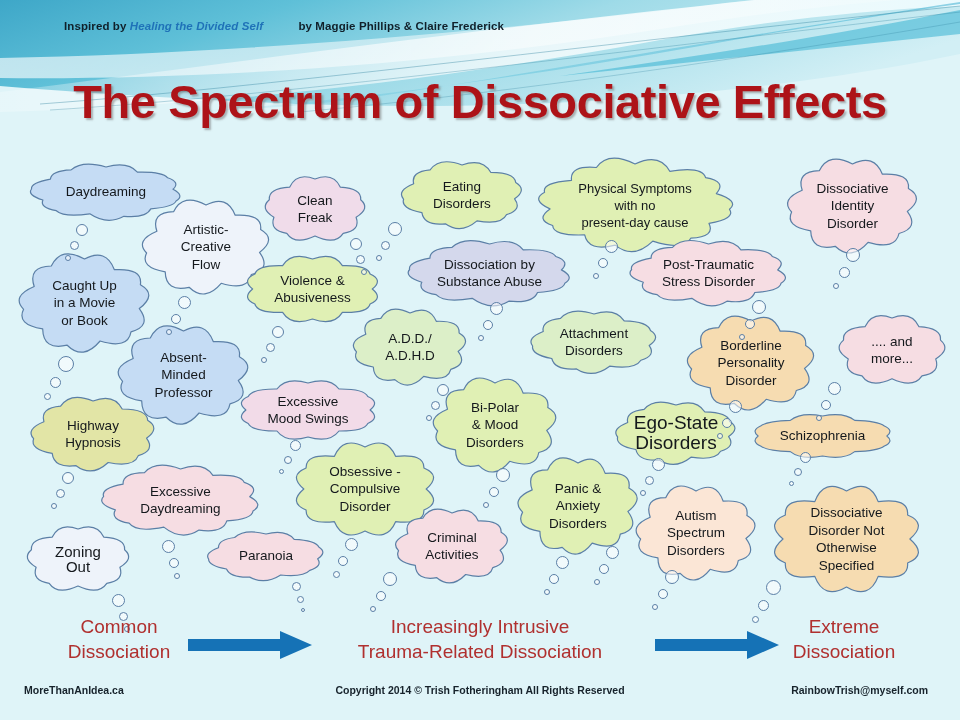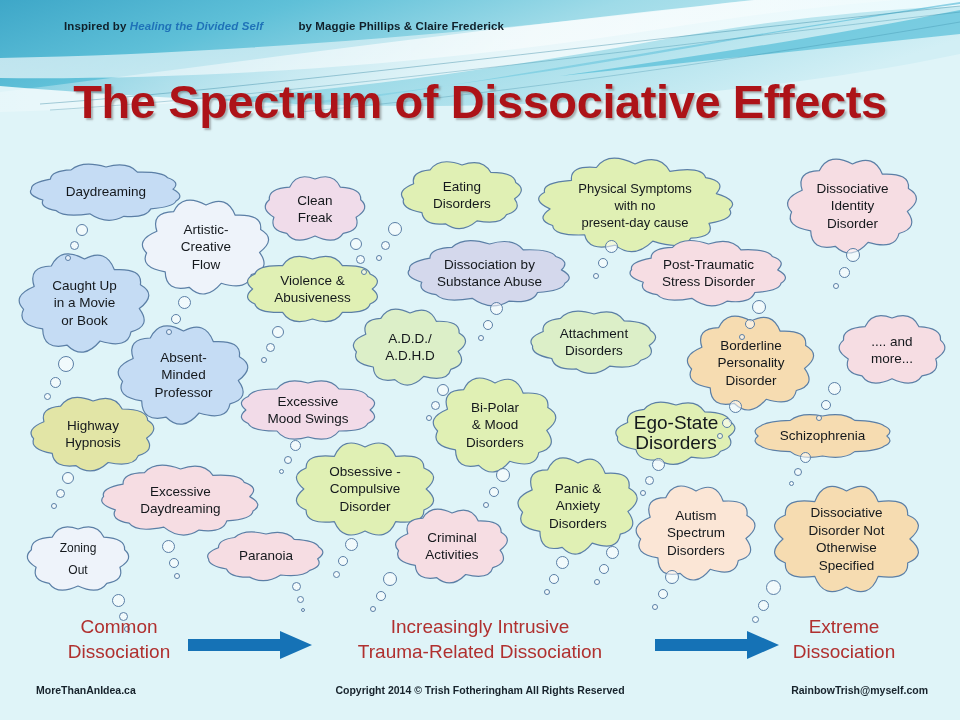--- a/index.html
+++ b/index.html
@@ -59,21 +59,21 @@
   }
   #spec-left{left:14px;top:614px;width:210px;}
   #spec-mid{left:330px;top:614px;width:300px;}
   #spec-right{left:740px;top:614px;width:208px;}
 
   .arrow{position:absolute;}
   #arrow-1{left:188px;top:630px;}
   #arrow-2{left:655px;top:630px;}
 
   .credit{position:absolute;font-size:10.5px;color:#16222b;font-weight:600;white-space:nowrap;}
-  #credit-left{left:36px;top:684px;}
+  #credit-left{left:24px;top:684px;}
   #credit-mid{left:0;top:684px;width:960px;text-align:center;font-weight:600;}
   #credit-right{right:32px;top:684px;}
 </style>
 </head>
 <body>
 
 <div id="poster">
 
   <div id="header-band">
     <svg width="960" height="112" viewBox="0 0 960 112" xmlns="http://www.w3.org/2000/svg">
@@ -163,21 +163,21 @@
         <svg width="157" height="64" viewBox="0 0 157 64">
           <path d="M78.5,1.0 Q101.1,-6.9 110.9,7.3 Q138.3,5.7 142.3,14.4 Q157.7,19.5 147.7,28.6 Q162.1,36.5 151.0,43.0 Q150.2,51.3 124.8,52.9 Q121.0,65.4 97.0,62.1 Q79.8,73.4 61.8,59.1 Q34.2,64.8 27.1,55.2 Q7.9,52.0 13.3,41.9 Q-5.4,35.6 1.6,28.3 Q-1.3,20.4 21.1,16.2 Q20.2,5.0 42.5,4.6 Q53.8,-8.1 78.5,1.0 Z" fill="#f6dde3" stroke="#5b7fa6" stroke-width="1.2" stroke-linejoin="round"></path>
         </svg>
         <div class="lbl" style="font-size: 13.5px; line-height: 17.5px;">Excessive
 Daydreaming</div>
       </div>
       <div class="cloud" style="left: 28px; top: 528px; width: 100px; height: 62px;">
         <svg width="100" height="62" viewBox="0 0 100 62">
           <path d="M50.0,1.0 Q68.5,-6.0 75.9,9.2 Q97.7,10.6 96.6,21.7 Q106.7,30.4 91.9,39.3 Q96.6,52.5 78.8,55.3 Q70.5,67.4 50.0,58.0 Q29.5,67.4 21.2,55.3 Q3.4,52.5 8.1,39.3 Q-6.7,30.4 3.4,21.7 Q2.3,10.6 24.1,9.2 Q31.5,-6.0 50.0,1.0 Z" fill="#eef3fa" stroke="#5b7fa6" stroke-width="1.2" stroke-linejoin="round"></path>
         </svg>
-        <div class="lbl" style="font-size: 12px; line-height: 22px;">Zoning
+        <div class="lbl" style="font-size: 15px; line-height: 15px;">Zoning
 Out</div>
       </div>
       <div class="cloud" style="left: 207px; top: 533px; width: 118px; height: 46px;">
         <svg width="118" height="46" viewBox="0 0 118 46">
           <path d="M59.0,1.0 Q78.5,-3.8 87.2,6.3 Q108.3,7.3 111.8,13.9 Q120.4,19.3 110.7,25.8 Q115.8,33.2 102.8,37.4 Q96.3,44.3 73.7,42.0 Q57.8,52.2 42.7,44.1 Q23.3,44.8 19.5,36.0 Q1.5,32.6 1.6,26.1 Q-2.6,20.0 11.5,14.8 Q10.9,6.7 27.6,4.5 Q37.7,-4.5 59.0,1.0 Z" fill="#f6dde3" stroke="#5b7fa6" stroke-width="1.2" stroke-linejoin="round"></path>
         </svg>
         <div class="lbl" style="font-size: 13.5px; line-height: 17.5px;">Paranoia</div>
       </div>
       <div class="cloud" style="left: 266px; top: 178px; width: 98px; height: 62px;">
         <svg width="98" height="62" viewBox="0 0 98 62">

